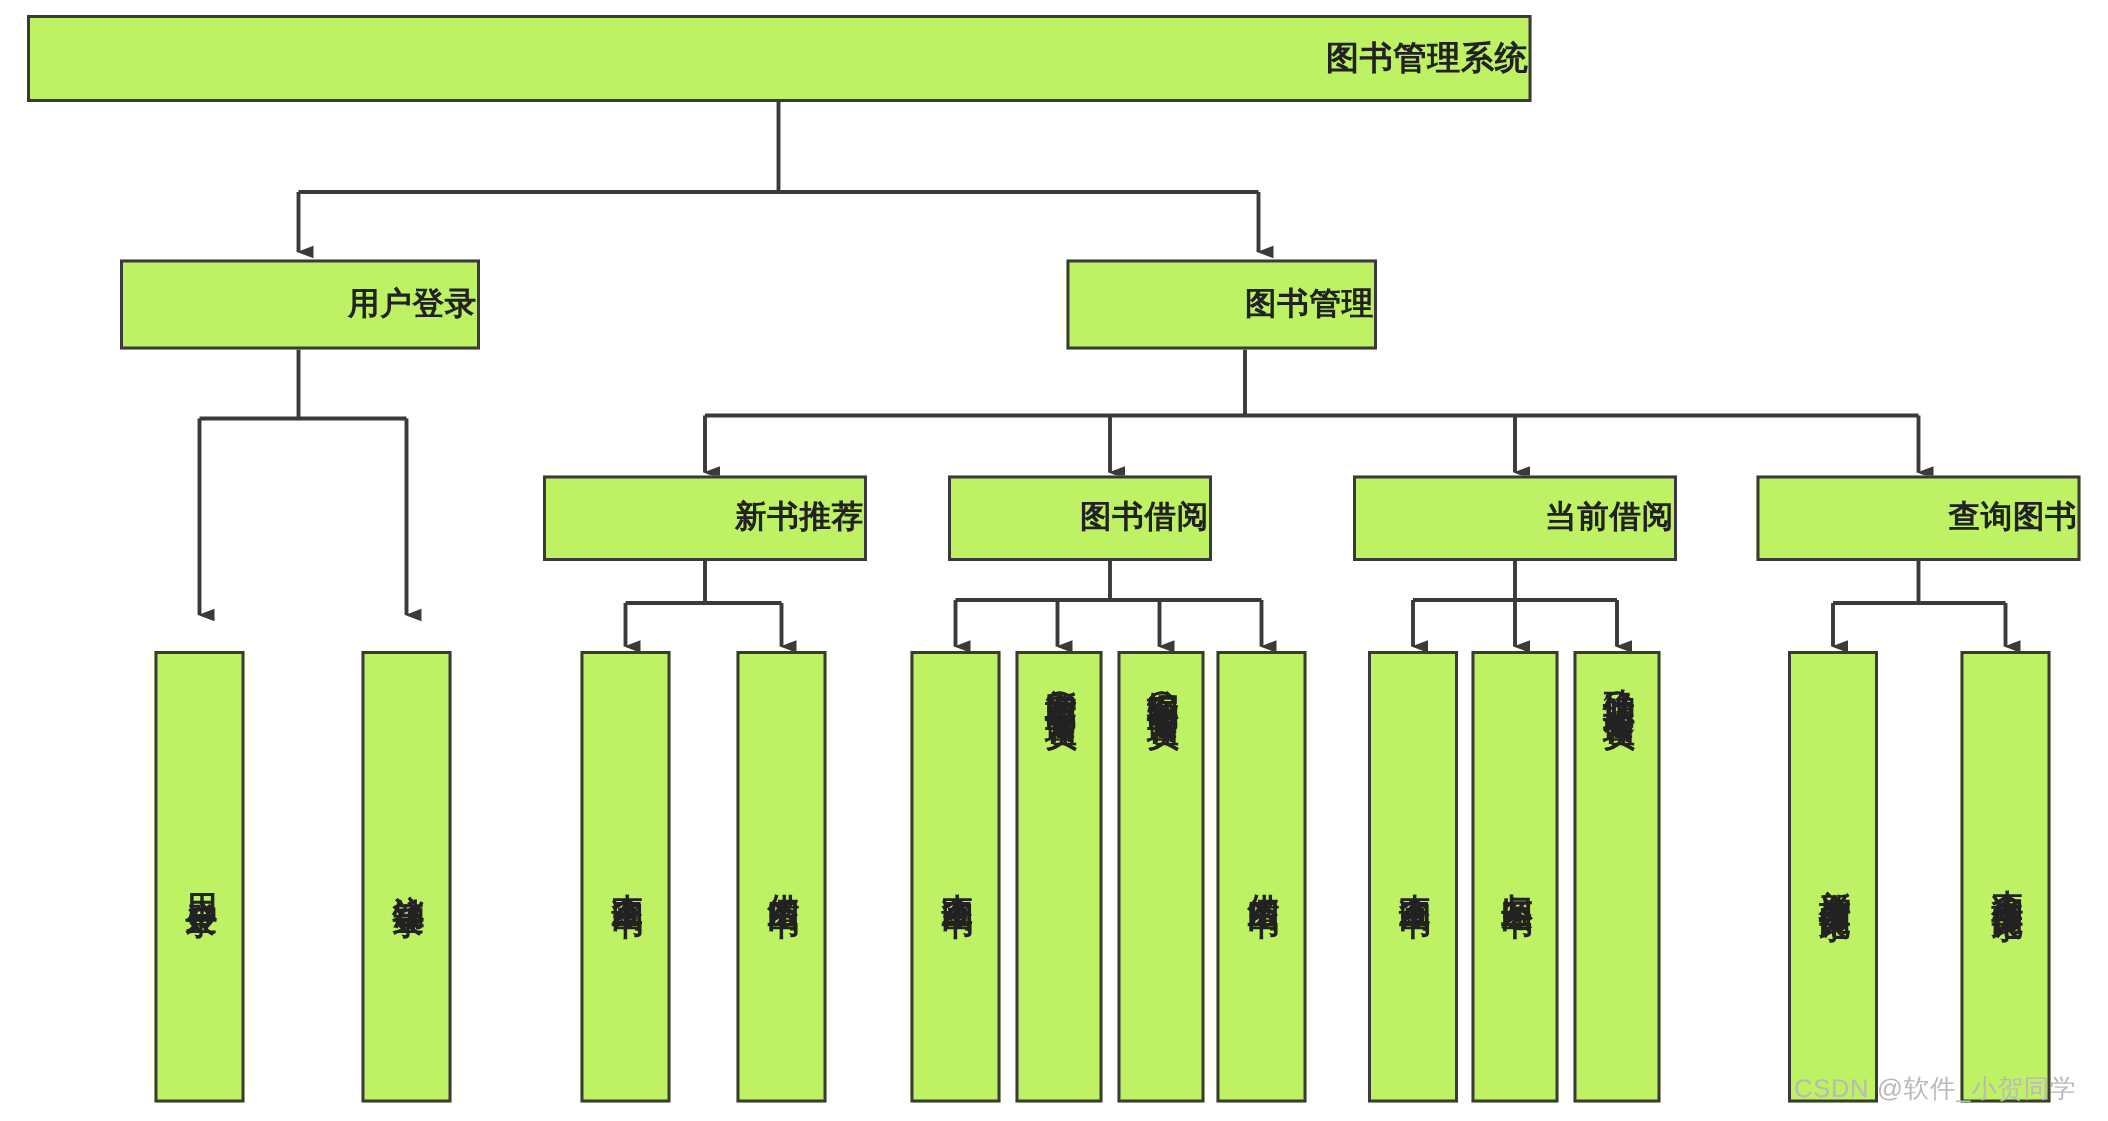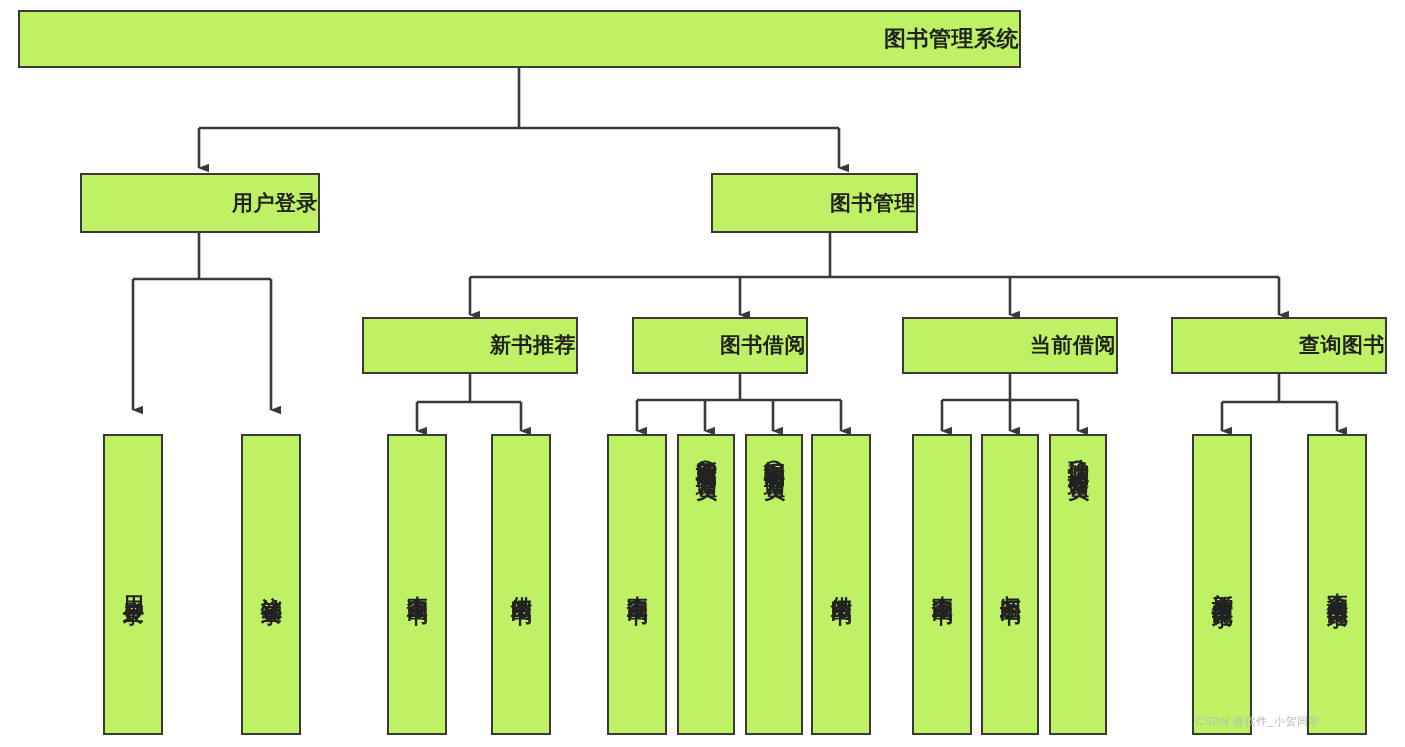--- a/index.html
+++ b/index.html
@@ -66,21 +66,21 @@
   .node-v.align-top {
     align-items: flex-start;
   }
   .node-v.align-top .node-label {
     padding-top: 6px;
   }
   #watermark {
     position: absolute;
     left: 1196px;
     top: 714px;
-    font-size: 11px;
+    font-size: 17px;
     color: #b9b9b9;
     letter-spacing: 0.5px;
     white-space: nowrap;
     pointer-events: none;
   }
 </style>
 </head>
 <body>
 
 <div id="diagram-canvas">

